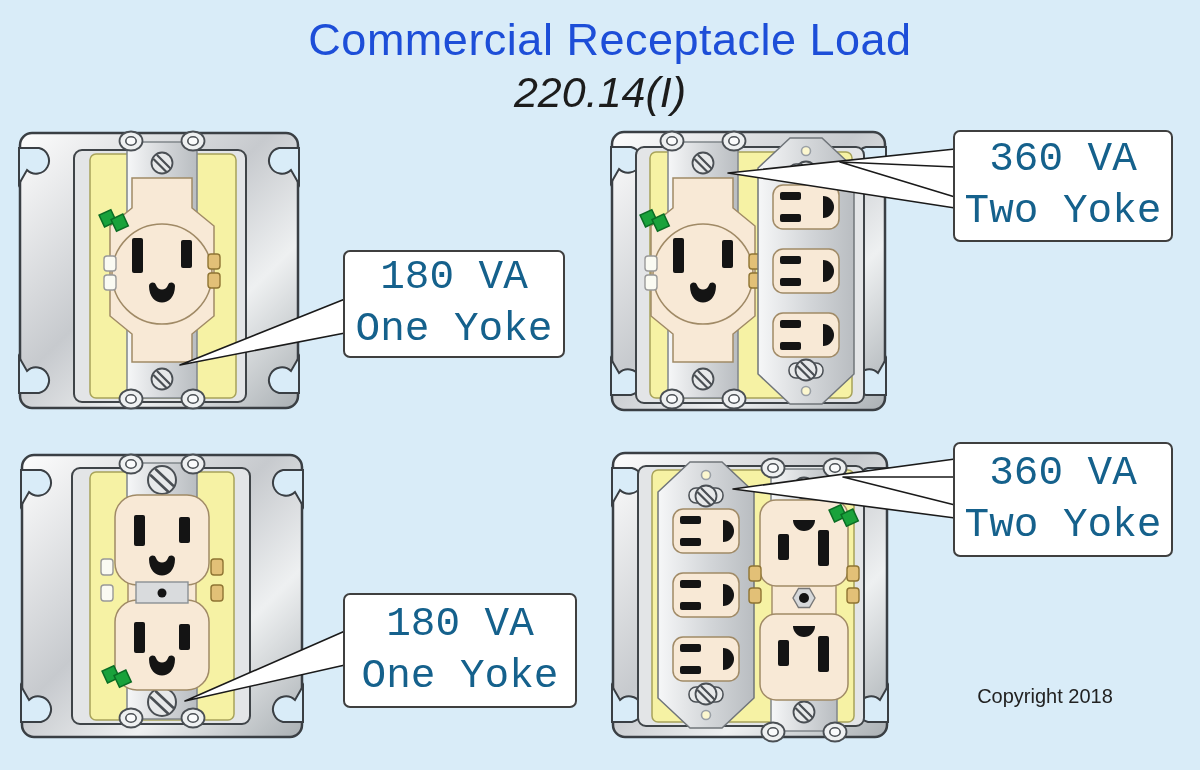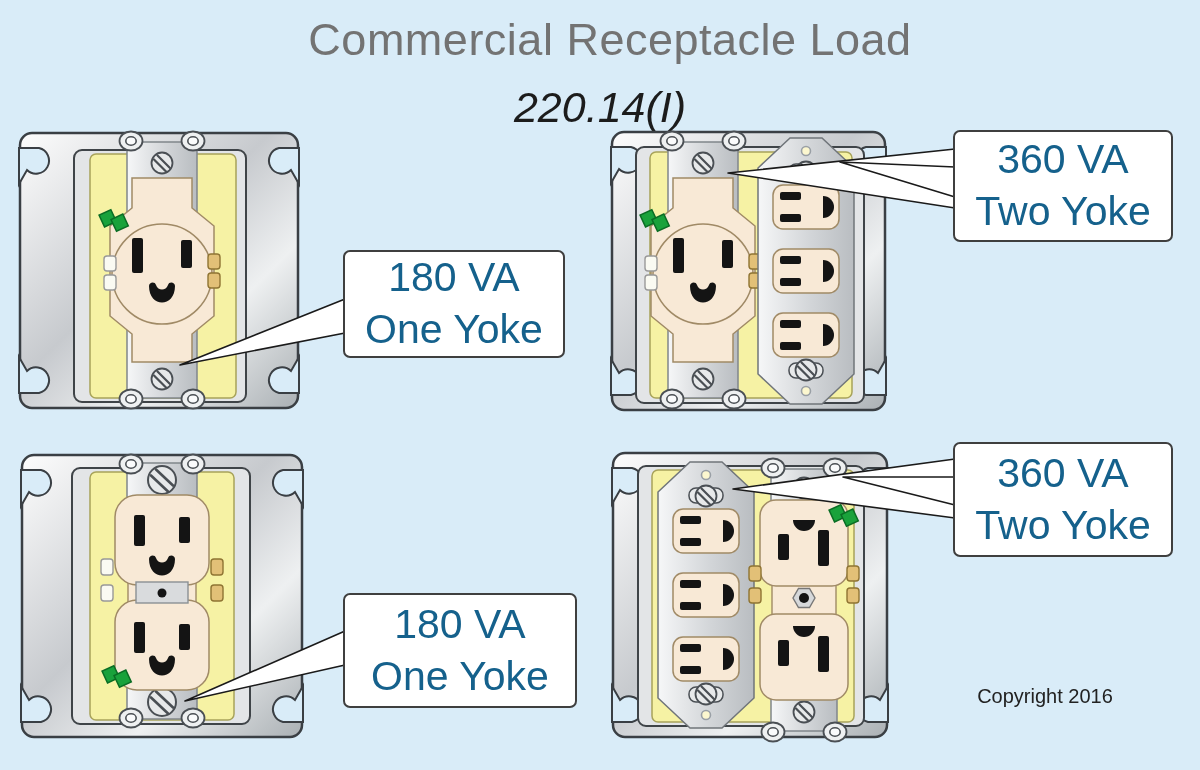--- a/index.html
+++ b/index.html
@@ -2,27 +2,27 @@
 <html><head>
 <meta charset="utf-8">
 <style>
   html,body{margin:0;padding:0;background:#fff;}
   #stage{
     position:relative;width:1200px;height:770px;overflow:hidden;
     background:#d9ecf8;
     font-family:"Liberation Sans","DejaVu Sans",sans-serif;
   }
   .title-block{position:absolute;left:0;top:14px;width:1200px;text-align:center;}
-  .title-line1{font-size:45px;color:#737373;letter-spacing:.5px;padding-left:20px;}
-  .title-line2{font-size:43px;color:#1c1c1c;font-style:italic;margin-top:17px;}
+  .title-line1{font-size:45px;color:#1d4ed8;letter-spacing:.5px;padding-left:20px;}
+  .title-line2{font-size:43px;color:#1c1c1c;font-style:italic;margin-top:2px;}
   .callout{
     position:absolute;background:#ffffff;border:2.5px solid #3f3f3f;border-radius:7px;
     display:flex;flex-direction:column;align-items:center;justify-content:center;
     color:#15618c;font-size:41px;line-height:1.26;text-align:center;
-    box-sizing:border-box;z-index:3;
+    box-sizing:border-box;z-index:3;font-family:Liberation Mono, monospace;
   }
   #callout-tl{left:343px;top:250px;width:222px;height:108px;}
   #callout-tr{left:953px;top:130px;width:220px;height:112px;}
   #callout-bl{left:343px;top:593px;width:234px;height:115px;}
   #callout-br{left:953px;top:442px;width:220px;height:115px;}
   .copyright{
     position:absolute;left:920px;top:684px;width:250px;text-align:center;
     font-size:20px;line-height:1.22;color:#222;z-index:3;
   }
   #diagram-svg{position:absolute;left:0;top:0;z-index:1;}
@@ -254,16 +254,16 @@
   <div class="callout" id="callout-bl">
     <span>180 VA</span>
     <span>One Yoke</span>
   </div>
   <div class="callout" id="callout-br">
     <span>360 VA</span>
     <span>Two Yoke</span>
   </div>
 
   <div class="copyright">
-    <div>Copyright 2016</div>
+    <div>Copyright 2018</div>
   </div>
 
 </div>
 
 </body></html>

